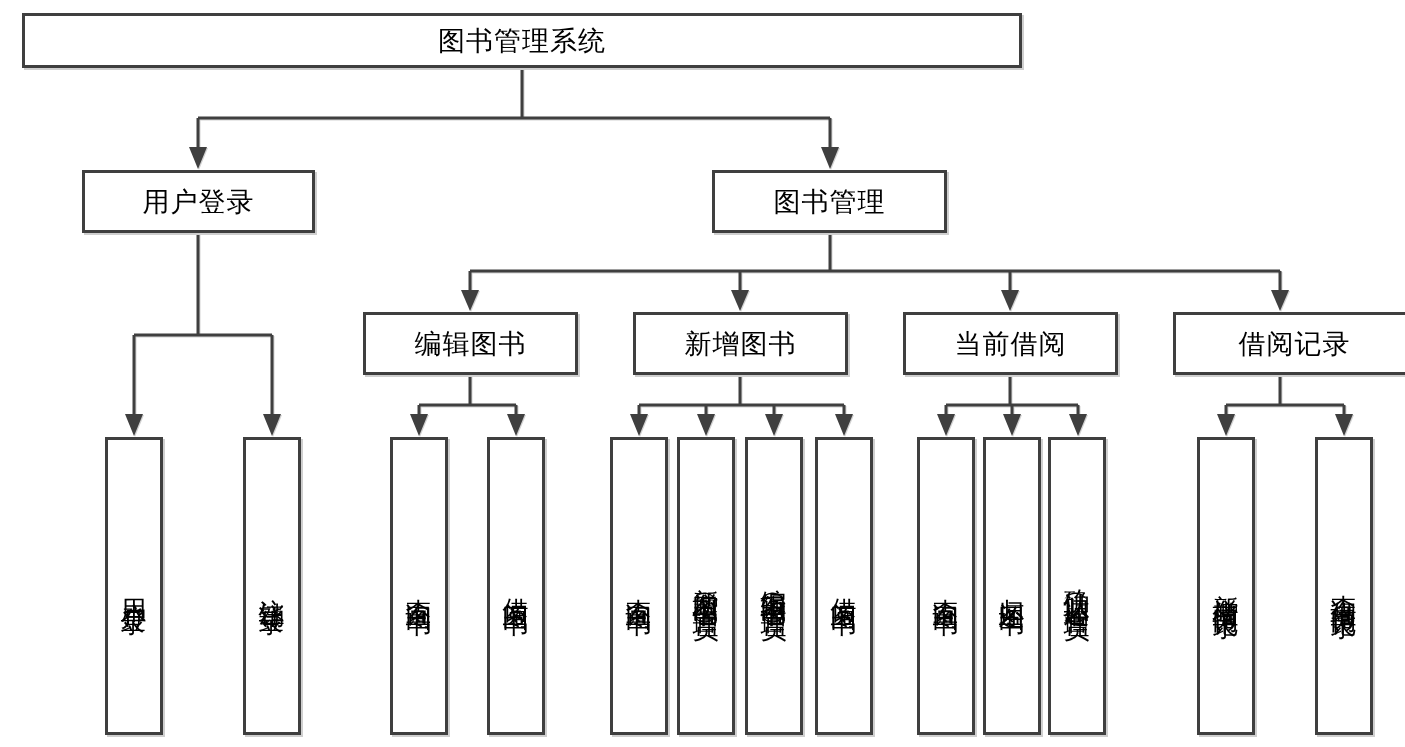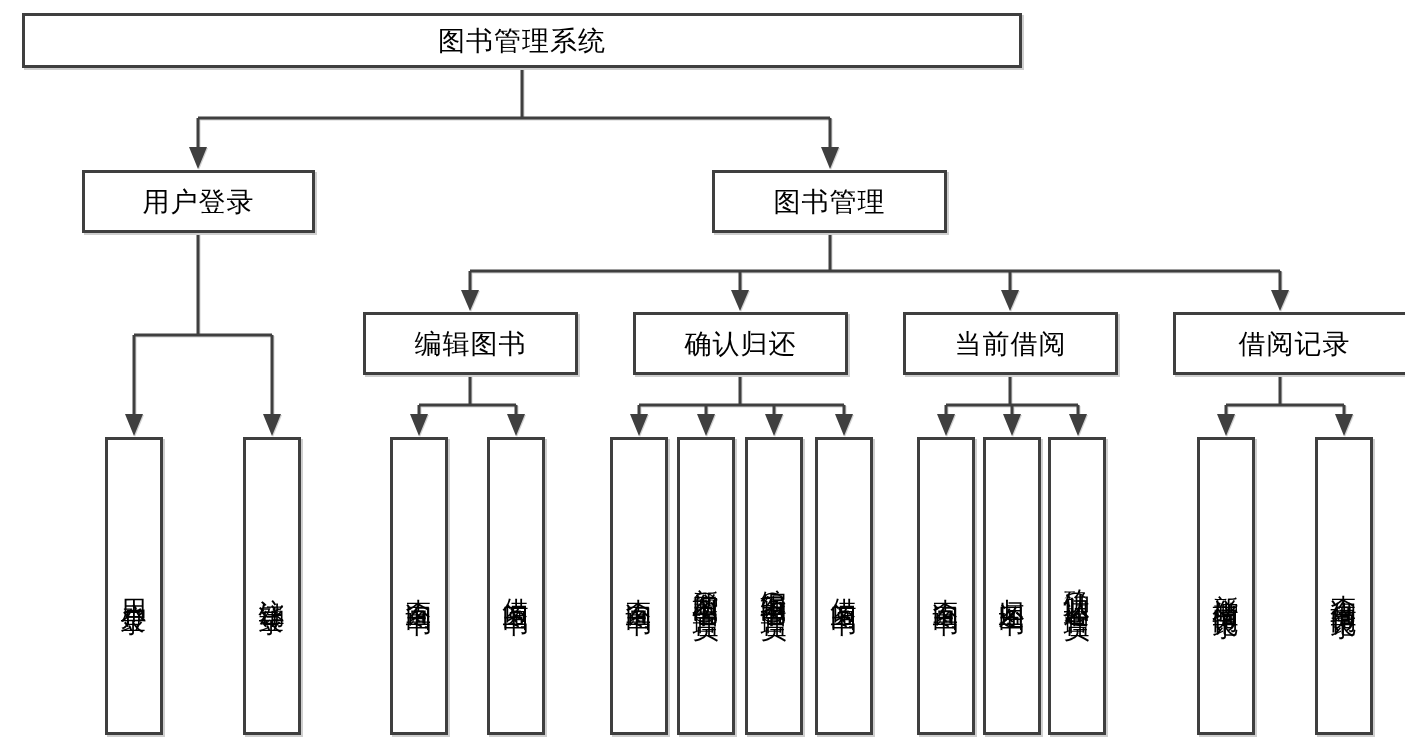--- a/index.html
+++ b/index.html
@@ -134,21 +134,21 @@
     <path d="M1344 405 L1344 416"></path>
     <polygon points="1335,414 1353,414 1344,436"></polygon>
   </svg>
 
   <div class="node hnode" style="left:22px; top:13px; width:1000px; height:55px;">图书管理系统</div>
 
   <div class="node hnode" style="left:82px; top:170px; width:233px; height:63px;">用户登录</div>
   <div class="node hnode" style="left:712px; top:170px; width:235px; height:63px;">图书管理</div>
 
   <div class="node hnode" style="left:363px; top:312px; width:215px; height:63px;">编辑图书</div>
-  <div class="node hnode" style="left:633px; top:312px; width:215px; height:63px;">确认归还</div>
+  <div class="node hnode" style="left:633px; top:312px; width:215px; height:63px;">新增图书</div>
   <div class="node hnode" style="left:903px; top:312px; width:215px; height:63px;text-align:center;">当前借阅</div>
   <div class="node hnode" style="left:1173px; top:312px; width:243px; height:63px;">借阅记录</div>
 
   <div class="node vnode" style="left:105px; top:437px; width:58px; height:298px;">用户登录</div>
   <div class="node vnode" style="left:243px; top:437px; width:58px; height:298px;">注销登录</div>
 
   <div class="node vnode" style="left:390px; top:437px; width:58px; height:298px;">查询图书</div>
   <div class="node vnode" style="left:487px; top:437px; width:58px; height:298px;">借阅图书</div>
 
   <div class="node vnode" style="left:610px; top:437px; width:58px; height:298px;">查询图书</div>

